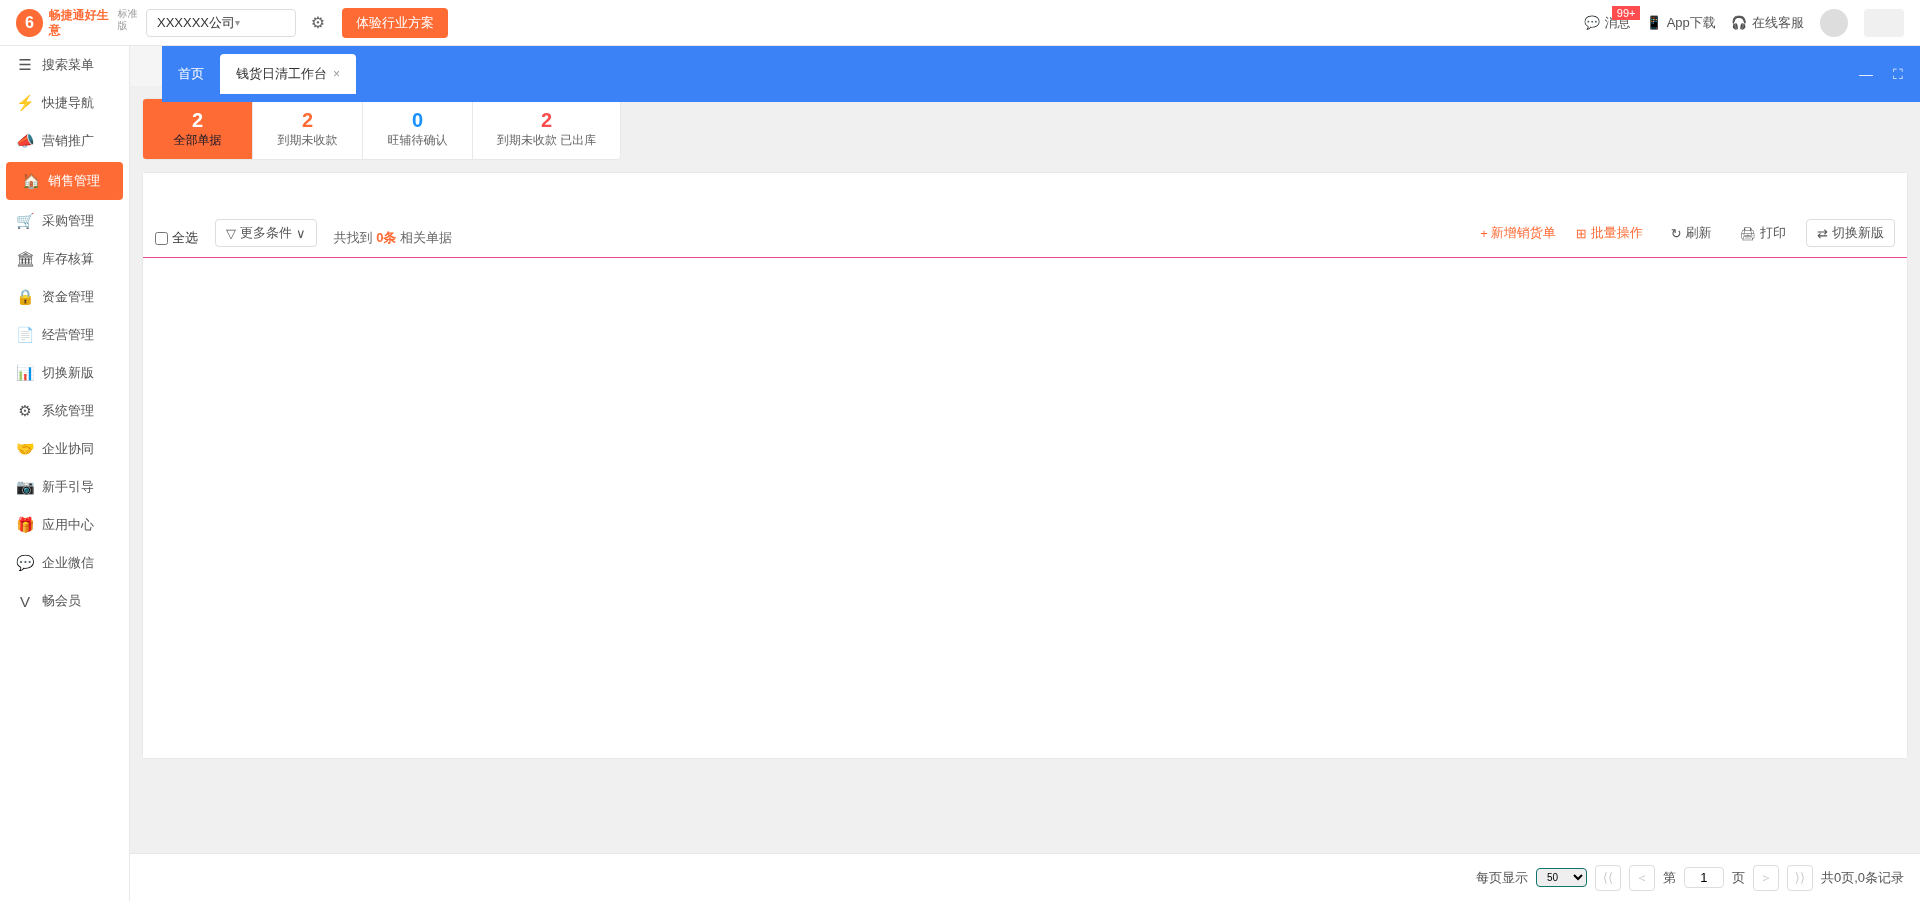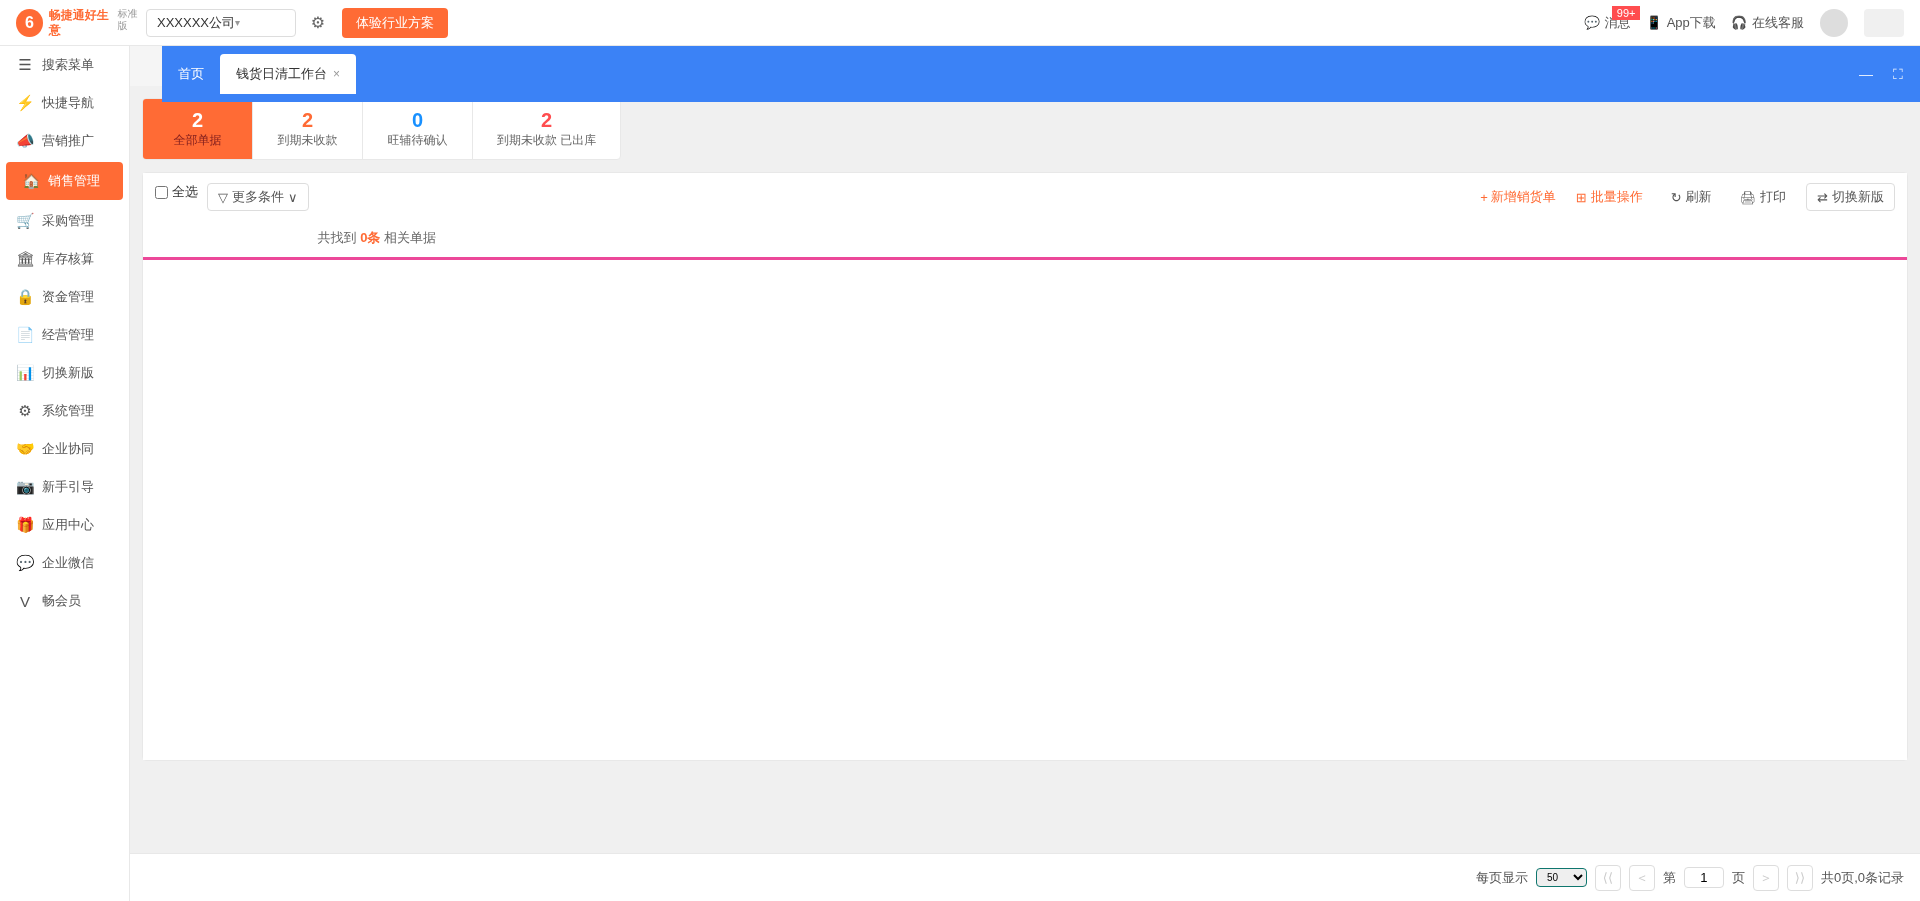--- a/index.html
+++ b/index.html
@@ -237,32 +237,32 @@
       font-size: 20px;
       font-weight: bold;
       display: block;
     }
     .stats-tab.active .count { color: white; }
     .stats-tab:not(.active) .count { color: #ff6b35; }
     .stats-tab .label {
       font-size: 12px;
       color: inherit;
     }
-    .stats-tab.active .label { color: #7f1d1d; }
+    .stats-tab.active .label { color: #0f172a; }
     .stats-tab:not(.active) .label { color: #666; }
     .stats-tab.blue-count .count { color: #1890ff; }
 
     
     .toolbar {
       background: #fff;
       padding: 10px 12px;
       display: flex;
-      align-items: flex-start;
-      gap: 9px;
-      border-bottom: 3px solid #ec4899;
+      align-items: flex-end;
+      gap: 17px;
+      border-bottom: 1px solid #ec4899;
     }
     .checkbox-label {
       display: flex;
       align-items: center;
       gap: 4px;
       cursor: pointer;
       font-size: 13px;
     }
     .filter-btn {
       display: flex;

